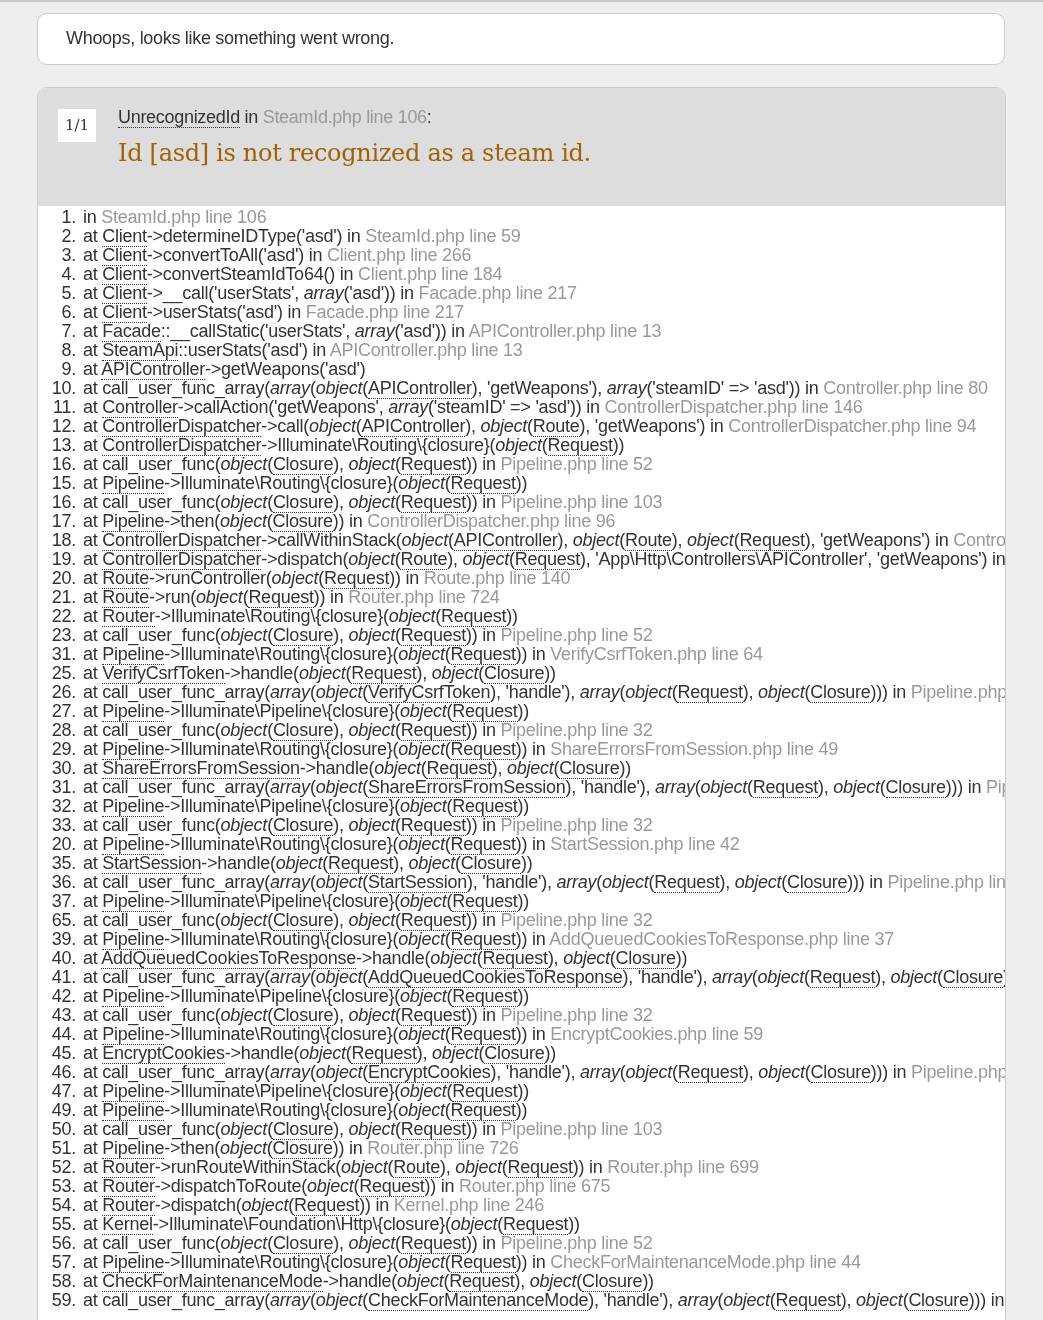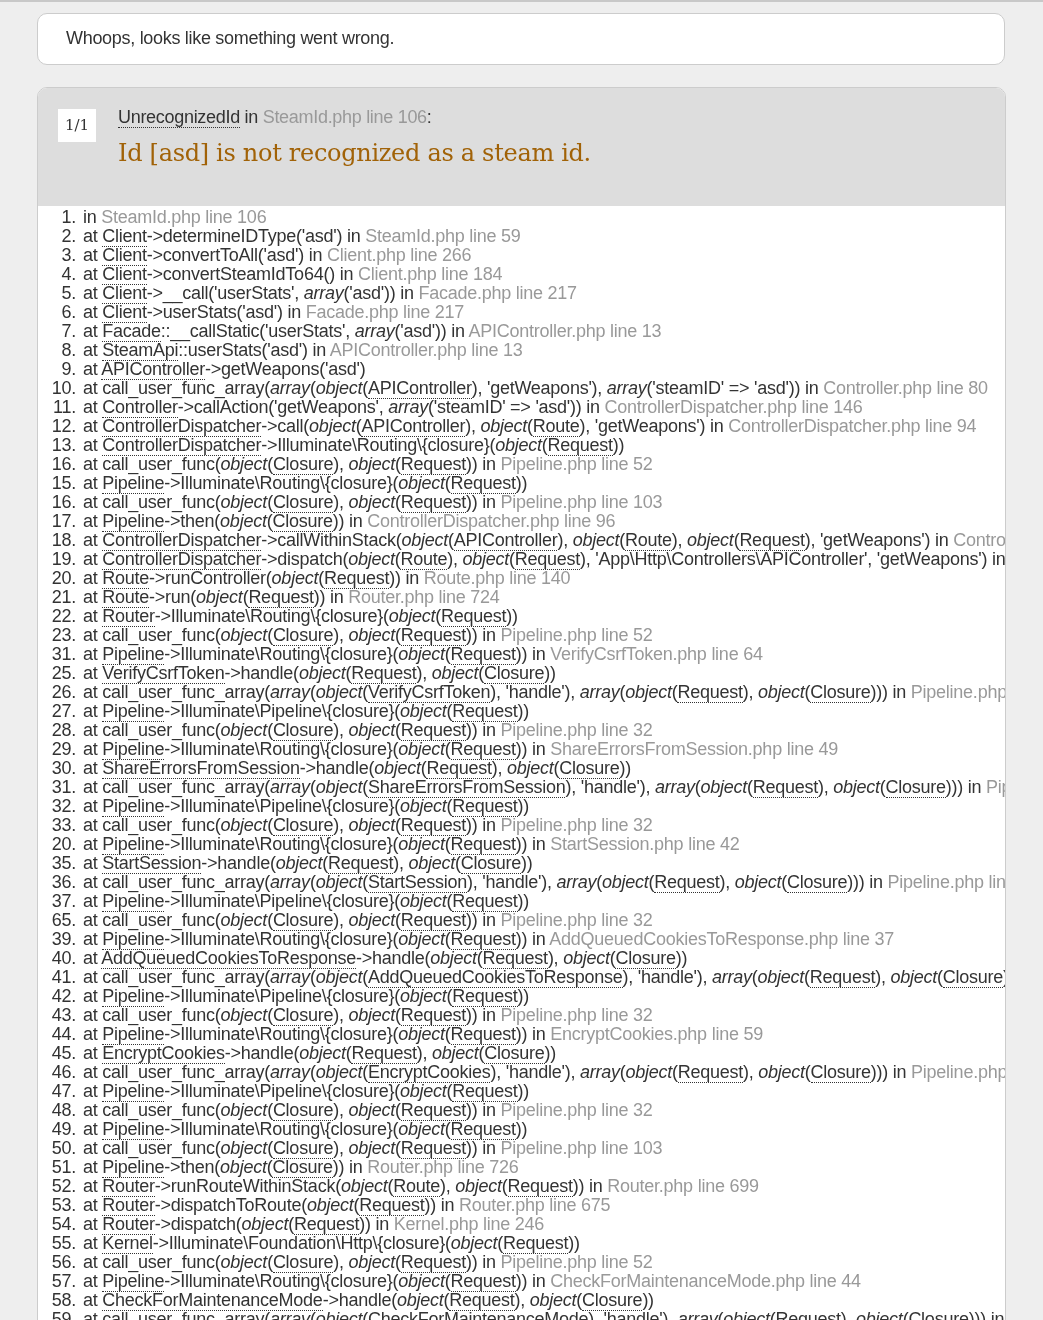--- a/index.html
+++ b/index.html
@@ -115,21 +115,20 @@
       <li><span class="num">65.</span><span class="seg-p">at call_user_func(</span><span class="seg-i">object</span><span class="seg-p">(</span><span class="seg-c">Closure</span><span class="seg-p">), </span><span class="seg-i">object</span><span class="seg-p">(</span><span class="seg-c">Request</span><span class="seg-p">)) in </span><span class="seg-f">Pipeline.php line 32</span></li>
       <li><span class="num">39.</span><span class="seg-p">at </span><span class="seg-c">Pipeline</span><span class="seg-p">-&gt;Illuminate\Routing\{closure}(</span><span class="seg-i">object</span><span class="seg-p">(</span><span class="seg-c">Request</span><span class="seg-p">)) in </span><span class="seg-f">AddQueuedCookiesToResponse.php line 37</span></li>
       <li><span class="num">40.</span><span class="seg-p">at </span><span class="seg-c">AddQueuedCookiesToResponse</span><span class="seg-p">-&gt;handle(</span><span class="seg-i">object</span><span class="seg-p">(</span><span class="seg-c">Request</span><span class="seg-p">), </span><span class="seg-i">object</span><span class="seg-p">(</span><span class="seg-c">Closure</span><span class="seg-p">))</span></li>
       <li><span class="num">41.</span><span class="seg-p">at call_user_func_array(</span><span class="seg-i">array</span><span class="seg-p">(</span><span class="seg-i">object</span><span class="seg-p">(</span><span class="seg-c">AddQueuedCookiesToResponse</span><span class="seg-p">), 'handle'), </span><span class="seg-i">array</span><span class="seg-p">(</span><span class="seg-i">object</span><span class="seg-p">(</span><span class="seg-c">Request</span><span class="seg-p">), </span><span class="seg-i">object</span><span class="seg-p">(</span><span class="seg-c">Closure</span><span class="seg-p">))) in </span><span class="seg-f">Pipeline.php line 136</span></li>
       <li><span class="num">42.</span><span class="seg-p">at </span><span class="seg-c">Pipeline</span><span class="seg-p">-&gt;Illuminate\Pipeline\{closure}(</span><span class="seg-i">object</span><span class="seg-p">(</span><span class="seg-c">Request</span><span class="seg-p">))</span></li>
       <li><span class="num">43.</span><span class="seg-p">at call_user_func(</span><span class="seg-i">object</span><span class="seg-p">(</span><span class="seg-c">Closure</span><span class="seg-p">), </span><span class="seg-i">object</span><span class="seg-p">(</span><span class="seg-c">Request</span><span class="seg-p">)) in </span><span class="seg-f">Pipeline.php line 32</span></li>
       <li><span class="num">44.</span><span class="seg-p">at </span><span class="seg-c">Pipeline</span><span class="seg-p">-&gt;Illuminate\Routing\{closure}(</span><span class="seg-i">object</span><span class="seg-p">(</span><span class="seg-c">Request</span><span class="seg-p">)) in </span><span class="seg-f">EncryptCookies.php line 59</span></li>
       <li><span class="num">45.</span><span class="seg-p">at </span><span class="seg-c">EncryptCookies</span><span class="seg-p">-&gt;handle(</span><span class="seg-i">object</span><span class="seg-p">(</span><span class="seg-c">Request</span><span class="seg-p">), </span><span class="seg-i">object</span><span class="seg-p">(</span><span class="seg-c">Closure</span><span class="seg-p">))</span></li>
       <li><span class="num">46.</span><span class="seg-p">at call_user_func_array(</span><span class="seg-i">array</span><span class="seg-p">(</span><span class="seg-i">object</span><span class="seg-p">(</span><span class="seg-c">EncryptCookies</span><span class="seg-p">), 'handle'), </span><span class="seg-i">array</span><span class="seg-p">(</span><span class="seg-i">object</span><span class="seg-p">(</span><span class="seg-c">Request</span><span class="seg-p">), </span><span class="seg-i">object</span><span class="seg-p">(</span><span class="seg-c">Closure</span><span class="seg-p">))) in </span><span class="seg-f">Pipeline.php line 136</span></li>
       <li><span class="num">47.</span><span class="seg-p">at </span><span class="seg-c">Pipeline</span><span class="seg-p">-&gt;Illuminate\Pipeline\{closure}(</span><span class="seg-i">object</span><span class="seg-p">(</span><span class="seg-c">Request</span><span class="seg-p">))</span></li>
-      <li><span class="num">48.</span><span class="seg-p">at call_user_func(</span><span class="seg-i">object</span><span class="seg-p">(</span><span class="seg-c">Closure</span><span class="seg-p">), </span><span class="seg-i">object</span><span class="seg-p">(</span><span class="seg-c">Request</span><span class="seg-p">)) in </span><span class="seg-f">Pipeline.php line 32</span></li>
       <li><span class="num">49.</span><span class="seg-p">at </span><span class="seg-c">Pipeline</span><span class="seg-p">-&gt;Illuminate\Routing\{closure}(</span><span class="seg-i">object</span><span class="seg-p">(</span><span class="seg-c">Request</span><span class="seg-p">))</span></li>
       <li><span class="num">50.</span><span class="seg-p">at call_user_func(</span><span class="seg-i">object</span><span class="seg-p">(</span><span class="seg-c">Closure</span><span class="seg-p">), </span><span class="seg-i">object</span><span class="seg-p">(</span><span class="seg-c">Request</span><span class="seg-p">)) in </span><span class="seg-f">Pipeline.php line 103</span></li>
       <li><span class="num">51.</span><span class="seg-p">at </span><span class="seg-c">Pipeline</span><span class="seg-p">-&gt;then(</span><span class="seg-i">object</span><span class="seg-p">(</span><span class="seg-c">Closure</span><span class="seg-p">)) in </span><span class="seg-f">Router.php line 726</span></li>
       <li><span class="num">52.</span><span class="seg-p">at </span><span class="seg-c">Router</span><span class="seg-p">-&gt;runRouteWithinStack(</span><span class="seg-i">object</span><span class="seg-p">(</span><span class="seg-c">Route</span><span class="seg-p">), </span><span class="seg-i">object</span><span class="seg-p">(</span><span class="seg-c">Request</span><span class="seg-p">)) in </span><span class="seg-f">Router.php line 699</span></li>
       <li><span class="num">53.</span><span class="seg-p">at </span><span class="seg-c">Router</span><span class="seg-p">-&gt;dispatchToRoute(</span><span class="seg-i">object</span><span class="seg-p">(</span><span class="seg-c">Request</span><span class="seg-p">)) in </span><span class="seg-f">Router.php line 675</span></li>
       <li><span class="num">54.</span><span class="seg-p">at </span><span class="seg-c">Router</span><span class="seg-p">-&gt;dispatch(</span><span class="seg-i">object</span><span class="seg-p">(</span><span class="seg-c">Request</span><span class="seg-p">)) in </span><span class="seg-f">Kernel.php line 246</span></li>
       <li><span class="num">55.</span><span class="seg-p">at </span><span class="seg-c">Kernel</span><span class="seg-p">-&gt;Illuminate\Foundation\Http\{closure}(</span><span class="seg-i">object</span><span class="seg-p">(</span><span class="seg-c">Request</span><span class="seg-p">))</span></li>
       <li><span class="num">56.</span><span class="seg-p">at call_user_func(</span><span class="seg-i">object</span><span class="seg-p">(</span><span class="seg-c">Closure</span><span class="seg-p">), </span><span class="seg-i">object</span><span class="seg-p">(</span><span class="seg-c">Request</span><span class="seg-p">)) in </span><span class="seg-f">Pipeline.php line 52</span></li>
       <li><span class="num">57.</span><span class="seg-p">at </span><span class="seg-c">Pipeline</span><span class="seg-p">-&gt;Illuminate\Routing\{closure}(</span><span class="seg-i">object</span><span class="seg-p">(</span><span class="seg-c">Request</span><span class="seg-p">)) in </span><span class="seg-f">CheckForMaintenanceMode.php line 44</span></li>
       <li><span class="num">58.</span><span class="seg-p">at </span><span class="seg-c">CheckForMaintenanceMode</span><span class="seg-p">-&gt;handle(</span><span class="seg-i">object</span><span class="seg-p">(</span><span class="seg-c">Request</span><span class="seg-p">), </span><span class="seg-i">object</span><span class="seg-p">(</span><span class="seg-c">Closure</span><span class="seg-p">))</span></li>

